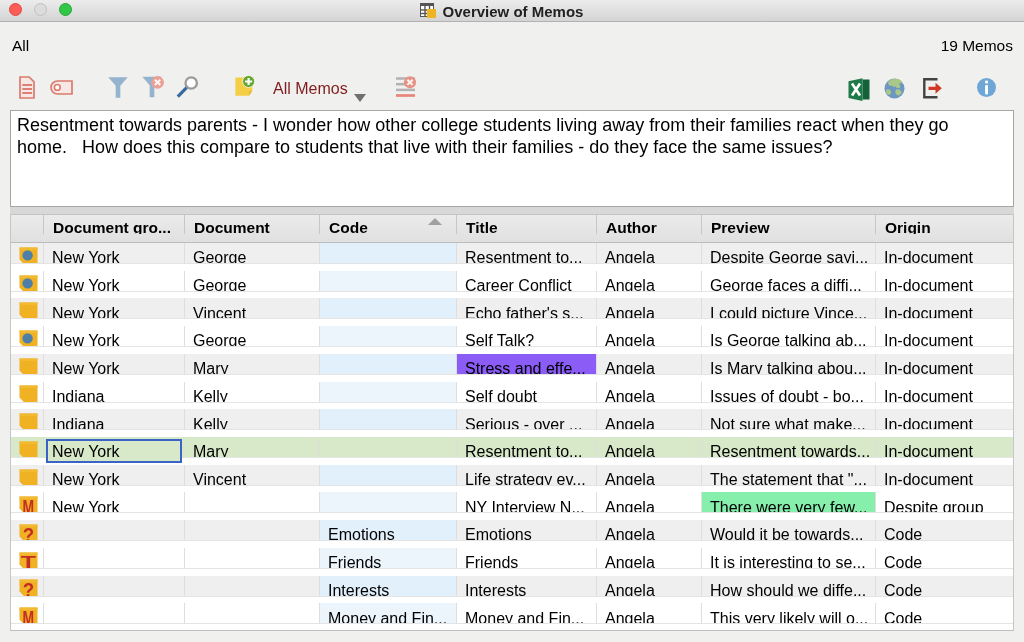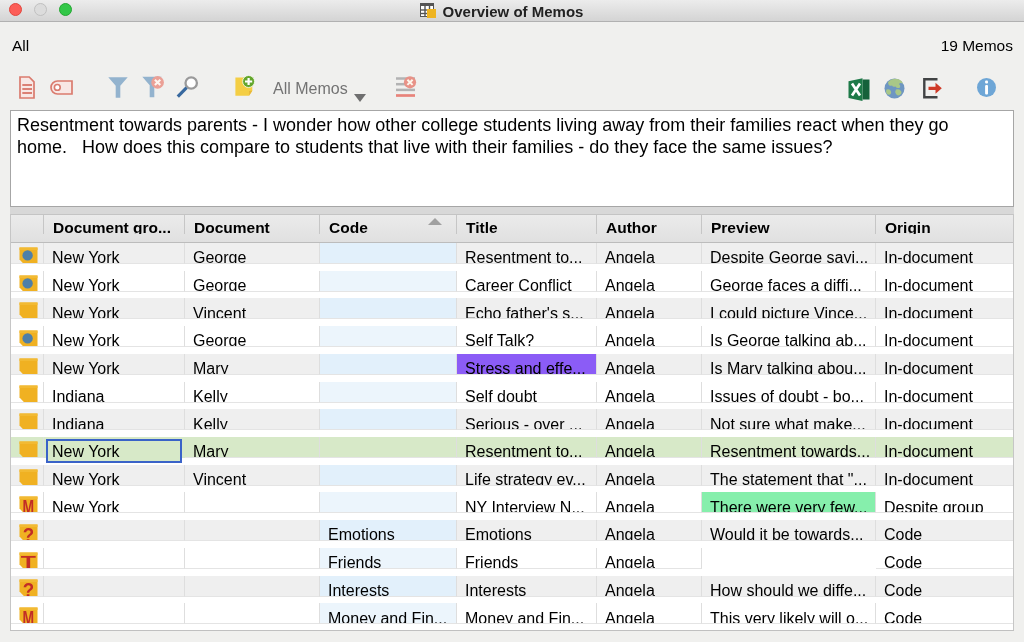--- a/index.html
+++ b/index.html
@@ -13,21 +13,21 @@
 .tl.gry { left:34px; background:#dcdcdc; border:1px solid #c0c0c0; }
 .tl.grn { left:59px; background:#33c748; border:0.5px solid #24a732; }
 .titletext { position:absolute; left:0; right:0; top:0; height:22px; display:flex;
   align-items:center; justify-content:center; font-size:15px; font-weight:bold; color:#222; padding-right:21px; }
 .titletext svg { margin-right:6px; }
 
 .meta { position:absolute; top:36px; left:12px; right:11px; font-size:15.5px; color:#000; line-height:19px; }
 .meta .right { float:right; }
 
 .toolbar svg, .toolbar div { position:absolute; }
-.allmemos { position:absolute; left:273px; top:79px; font-size:16px; color:#737373; line-height:20px; }
+.allmemos { position:absolute; left:273px; top:79px; font-size:16px; color:#7f1d1d; line-height:20px; }
 
 .memobox { position:absolute; left:10px; top:110px; width:1004px; height:97px;
   background:#fff; border:1px solid #a6a6a6; padding:3px 6px; font-size:18px; line-height:22px; color:#000; }
 .splitter { position:absolute; left:10px; top:207px; width:1004px; height:7px; background:#d8d8d8; }
 
 .table { position:absolute; left:10px; top:214px; width:1004px; height:417px; background:#fff; }
 .thead { position:absolute; left:0; top:0; width:1004px; height:29px;
   background:linear-gradient(#ebebeb,#e0e0e0); border-top:1px solid #c4c4c4; border-bottom:1px solid #bcbcbc; }
 .hcell { position:absolute; top:0; height:19px; border-right:1px solid #c6c6c6;
   font-size:15.5px; font-weight:bold; color:#000; padding:0 5px 0 9px; line-height:26px; white-space:nowrap; overflow:hidden; }
@@ -327,20 +327,21 @@
             <path d="M1.5 0.5 H19.5 V19.5 H8.3 L1.5 12.6 Z" fill="#f0b122"></path>
             <path d="M1.5 0.5 H19.5 V3 H1.5 Z" fill="#f2ba33"></path>
             <text x="10.4" y="16.0" font-family="Liberation Sans, sans-serif" font-size="17" font-weight="bold" fill="#c22d26" text-anchor="middle" textLength="15.2" lengthAdjust="spacingAndGlyphs">T</text>
           </svg></span>
       </div>
       <div class="cell" style="left:34px;width:141px;background:#ffffff;"></div>
       <div class="cell" style="left:175px;width:135px;background:#ffffff;"></div>
       <div class="cell" style="left:310px;width:137px;background:#ecf5fc;">Friends</div>
       <div class="cell" style="left:447px;width:140px;background:#ffffff;">Friends</div>
       <div class="cell" style="left:587px;width:105px;background:#ffffff;">Angela</div>
+      <div class="cell" style="left:692px;width:174px;background:#ffffff;">It is interesting to se...</div>
       <div class="cell" style="left:866px;width:138px;background:#ffffff;">Code</div>
     </div>
 <div class="row" style="top:361.57px;">
       <div class="cell" style="left:0px;width:34px;background:#efefef;">
         <span class="micon"><svg width="20" height="20" viewBox="0 0 20 20">
             <path d="M1.5 0.5 H19.5 V19.5 H8.3 L1.5 12.6 Z" fill="#f0b122"></path>
             <path d="M1.5 0.5 H19.5 V3 H1.5 Z" fill="#f2ba33"></path>
             <text x="10.4" y="18.3" font-family="Liberation Sans, sans-serif" font-size="20.5" font-weight="bold" fill="#c22d26" text-anchor="middle" textLength="11.4" lengthAdjust="spacingAndGlyphs">?</text>
           </svg></span>
       </div>

